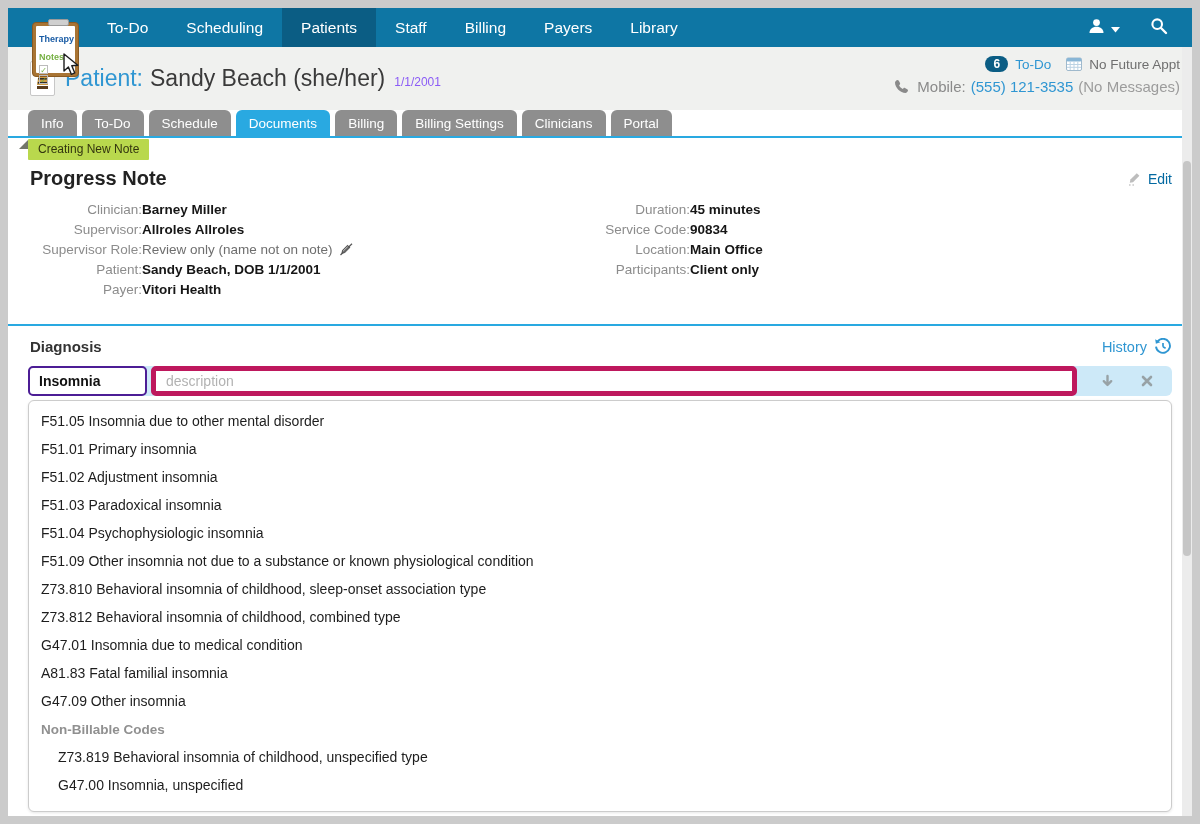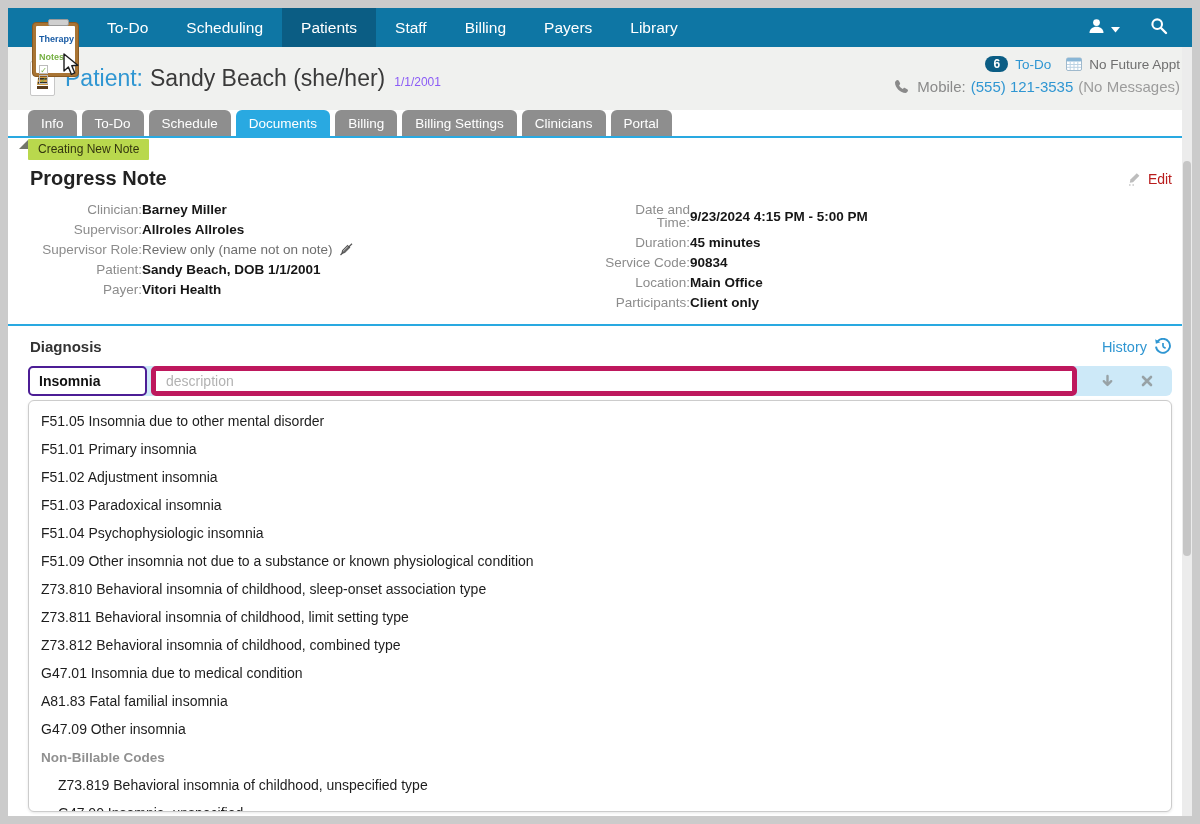--- a/index.html
+++ b/index.html
@@ -49,21 +49,21 @@
   .blueline { position:absolute; left:0; top:128px; right:0; height:2px; background:#29a9e1; }
 
   
   .content { position:absolute; left:0; top:130px; right:0; bottom:0; background:#fff; }
   .tag-wrap { position:absolute; left:11px; top:1px; display:flex; align-items:flex-start; }
   .fold { width:0; height:0; border-left:9px solid transparent; border-bottom:9px solid #72776a; margin-top:1px; }
   .tag { background:#b9d84d; color:#33350f; font-size:12px; padding:3px 10px 4px; border-radius:1px; }
 
   .note-head { position:absolute; left:22px; right:20px; top:29px; display:flex; align-items:center; }
   .note-title { font-size:20px; font-weight:600; color:#222; margin:0; }
-  .edit-link { margin-left:auto; color:#b91c1c; font-size:14px; display:flex; align-items:center; gap:5px; cursor:pointer; text-decoration:none; }
+  .edit-link { margin-left:auto; color:#0369a1; font-size:14px; display:flex; align-items:center; gap:5px; cursor:pointer; text-decoration:none; }
 
   .fields { position:absolute; left:22px; right:20px; top:65px; display:flex; }
   .col { width:570px; }
   .field-row { display:flex; align-items:center; margin-bottom:7px; font-size:13.5px; line-height:13px;text-align:right; }
   .flabel { width:112px; color:#8c8c8c; flex:0 0 auto; }
   .col.rightcol .flabel { width:90px; }
   .fvalue { color:#161616; font-weight:bold; }
   .field-row.muted .fvalue { color:#6e6e6e; font-weight:normal; }
   .ns-icon { margin-left:6px; display:inline-flex; }
 
@@ -255,24 +255,20 @@
           </div>
 
           <div class="field-row">
             <span class="flabel">Payer:</span>
             <span class="fvalue">Vitori Health</span>
 
           </div>
         </div>
       <div class="col rightcol">
 
-          <div class="field-row">
-            <span class="flabel">Date and Time:</span>
-            <span class="fvalue">9/23/2024 4:15 PM - 5:00 PM</span>
-          </div>
 
           <div class="field-row">
             <span class="flabel">Duration:</span>
             <span class="fvalue">45 minutes</span>
           </div>
 
           <div class="field-row">
             <span class="flabel">Service Code:</span>
             <span class="fvalue">90834</span>
           </div>
@@ -323,21 +319,20 @@
 
     <div class="dropdown">
 
     <div class="dd-item item"><span>F51.05 Insomnia due to other mental disorder</span></div>
         <div class="dd-item item"><span>F51.01 Primary insomnia</span></div>
         <div class="dd-item item"><span>F51.02 Adjustment insomnia</span></div>
         <div class="dd-item item"><span>F51.03 Paradoxical insomnia</span></div>
         <div class="dd-item item"><span>F51.04 Psychophysiologic insomnia</span></div>
         <div class="dd-item item"><span>F51.09 Other insomnia not due to a substance or known physiological condition</span></div>
         <div class="dd-item item"><span>Z73.810 Behavioral insomnia of childhood, sleep-onset association type</span></div>
-        <div class="dd-item item"><span>Z73.811 Behavioral insomnia of childhood, limit setting type</span></div>
         <div class="dd-item item"><span>Z73.812 Behavioral insomnia of childhood, combined type</span></div>
         <div class="dd-item item"><span>G47.01 Insomnia due to medical condition</span></div>
         <div class="dd-item item"><span>A81.83 Fatal familial insomnia</span></div>
         <div class="dd-item item"><span>G47.09 Other insomnia</span></div>
         <div class="dd-item header"><span>Non-Billable Codes</span></div>
         <div class="dd-item item indent"><span>Z73.819 Behavioral insomnia of childhood, unspecified type</span></div>
         <div class="dd-item item indent"><span>G47.00 Insomnia, unspecified</span></div>
       </div>
 
   </main>

